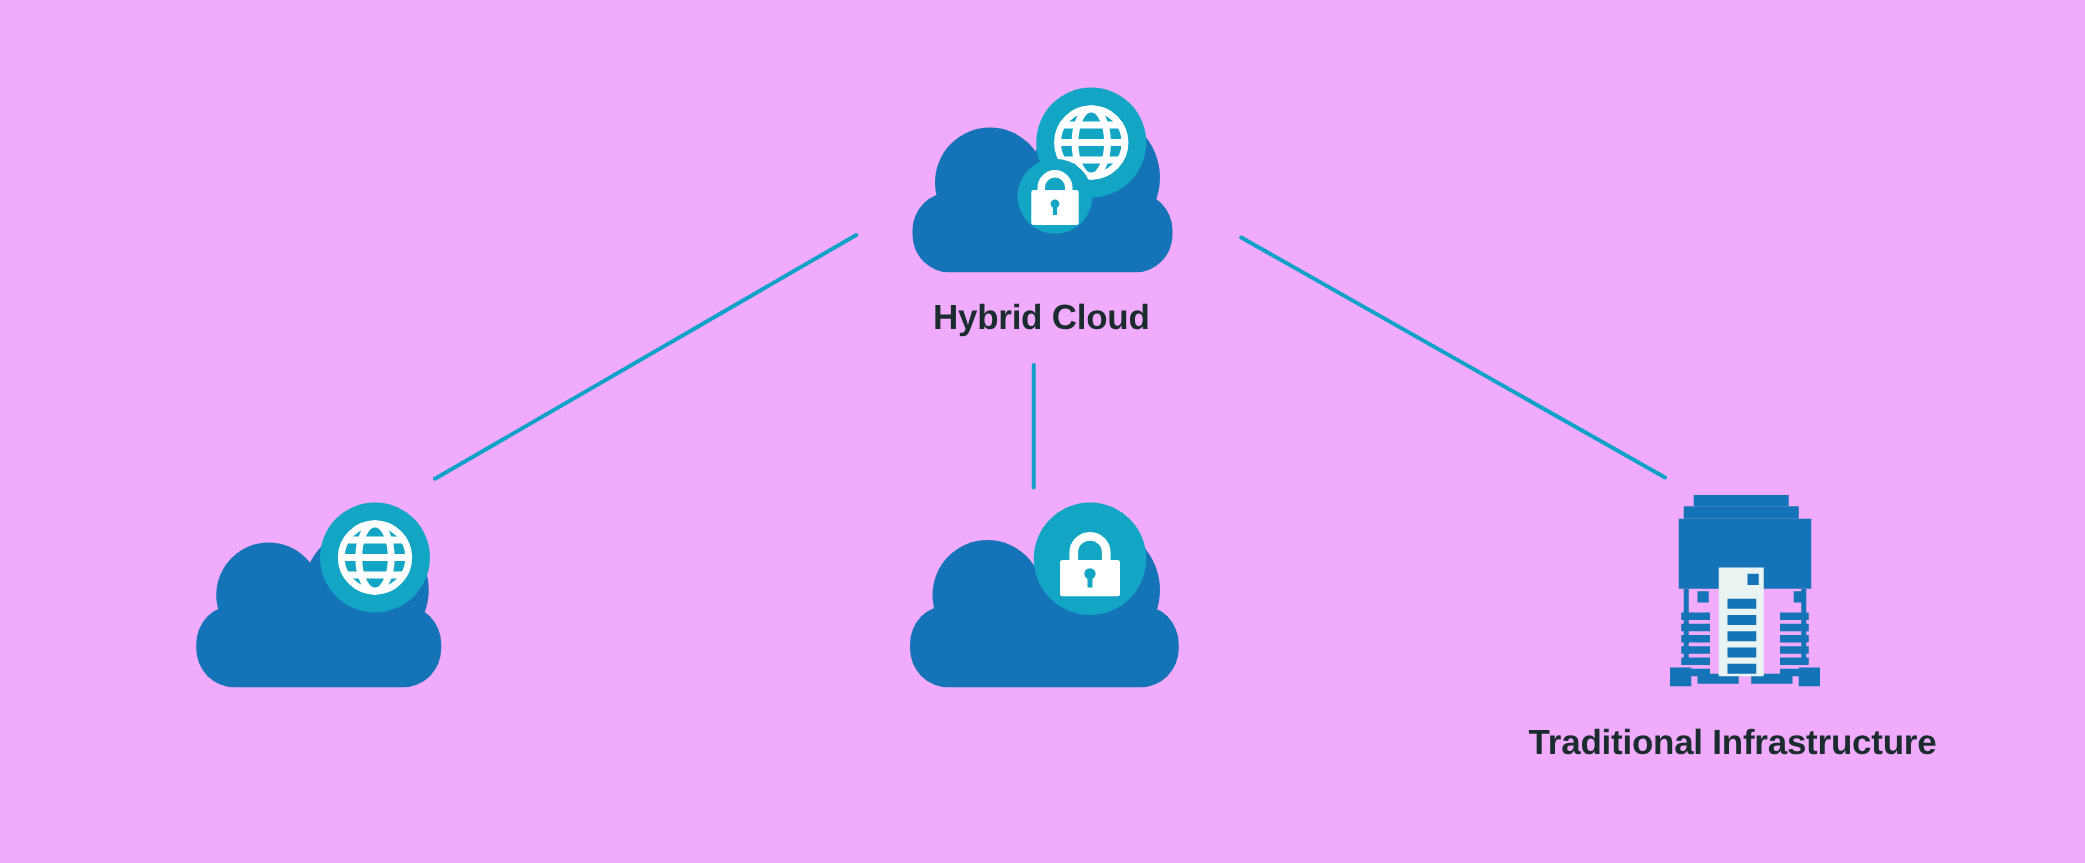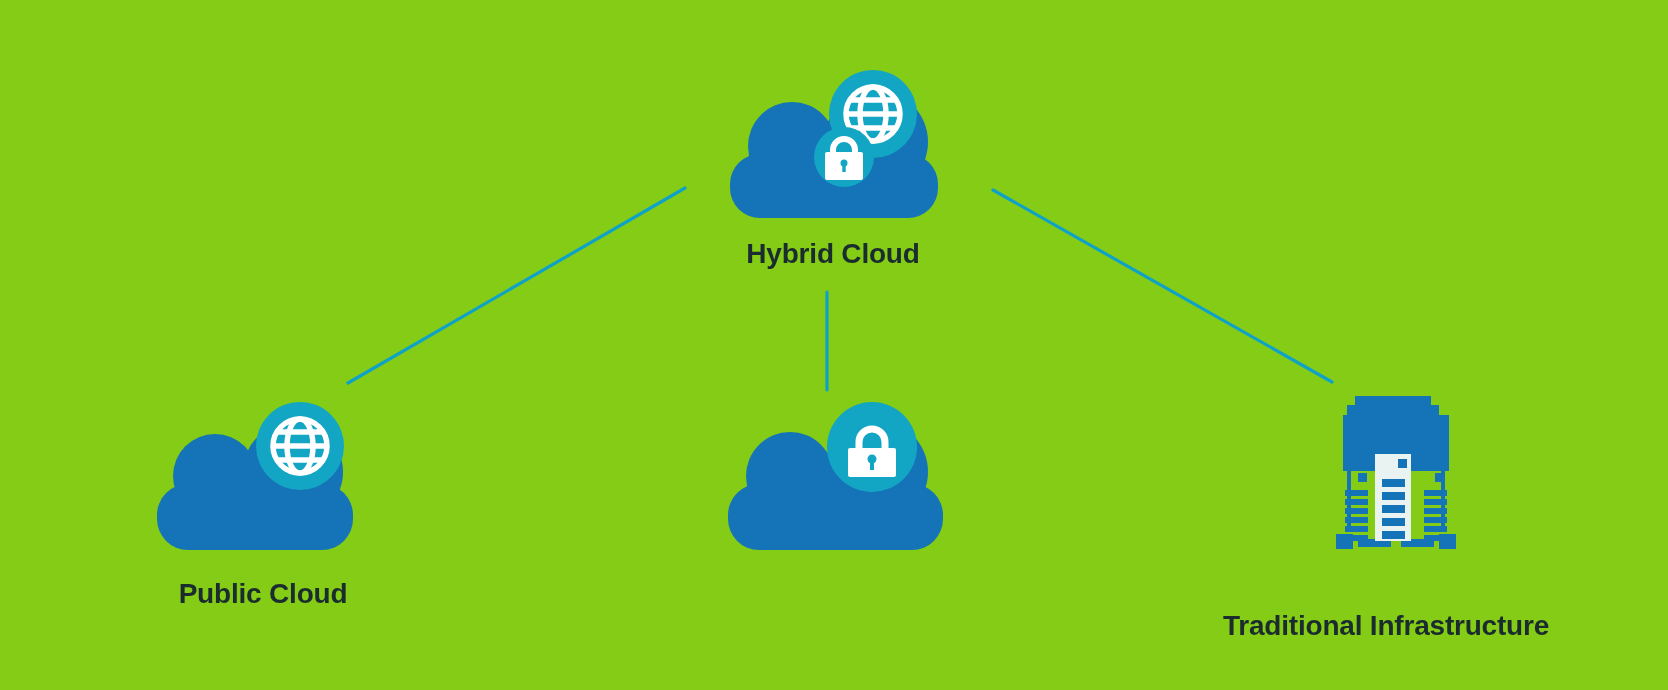--- a/index.html
+++ b/index.html
@@ -1,21 +1,21 @@
 <!DOCTYPE html>
 <html><head>
 <meta charset="utf-8">
 <style>
   html, body { margin: 0; padding: 0; }
   body { font-family: "Liberation Sans", sans-serif; }
   .stage {
     position: relative;
     width: 1668px;
     height: 690px;
-    background: #84cc16;
+    background: #f0abfc;
     overflow: hidden;
   }
   .edges {
     position: absolute;
     left: 0; top: 0;
     width: 1668px; height: 690px;
   }
   .edge {
     stroke: #0fa2c9;
     stroke-width: 3.2;
@@ -36,21 +36,21 @@
     white-space: nowrap;
   }
   
   #icon-hybrid   { left: 728px;  top: 68px;  width: 212px; height: 150px; }
   #icon-public   { left: 155px;  top: 400px; width: 200px; height: 150px; }
   #icon-private  { left: 726px;  top: 400px; width: 219px; height: 150px; }
   #icon-trad     { left: 1336px; top: 394px; width: 120px; height: 158px; }
   #label-hybrid  { left: 583px;  top: 238px; }
   #label-public  { left: 13px;   top: 578px; }
   #label-private { left: 573px;  top: 578px; }
-  #label-trad    { left: 1136px; top: 578px; margin-top: 32px; }
+  #label-trad    { left: 1136px; top: 578px; }
 </style>
 </head>
 <body>
 
 <div class="stage">
 
   <svg class="edges" viewBox="0 0 1668 690" aria-hidden="true">
     <line class="edge" x1="685" y1="188" x2="348" y2="383"></line>
     <line class="edge" x1="827" y1="292" x2="827" y2="390"></line>
     <line class="edge" x1="993" y1="190" x2="1332" y2="382"></line>
@@ -96,21 +96,20 @@
         <g stroke="#ffffff" stroke-width="5.5" fill="none">
           <circle cx="145" cy="46" r="27"></circle>
           <ellipse cx="145" cy="46" rx="13" ry="27"></ellipse>
           <line x1="118" y1="46" x2="172" y2="46"></line>
           <line x1="122" y1="32" x2="168" y2="32"></line>
           <line x1="122" y1="60" x2="168" y2="60"></line>
         </g>
       </g>
     </svg>
   </div>
-  <div class="node-label" id="label-public">Public Cloud</div>
 
   <div class="icon" id="icon-private">
     <svg width="219" height="150" viewBox="0 0 219 150">
       <g fill="#1573b7">
         <circle cx="64" cy="76" r="44"></circle>
         <circle cx="150" cy="72" r="52"></circle>
         <rect x="2" y="84" width="215" height="66" rx="31"></rect>
       </g>
       <g>
         <circle cx="146" cy="47" r="45" fill="#12a5c4"></circle>

